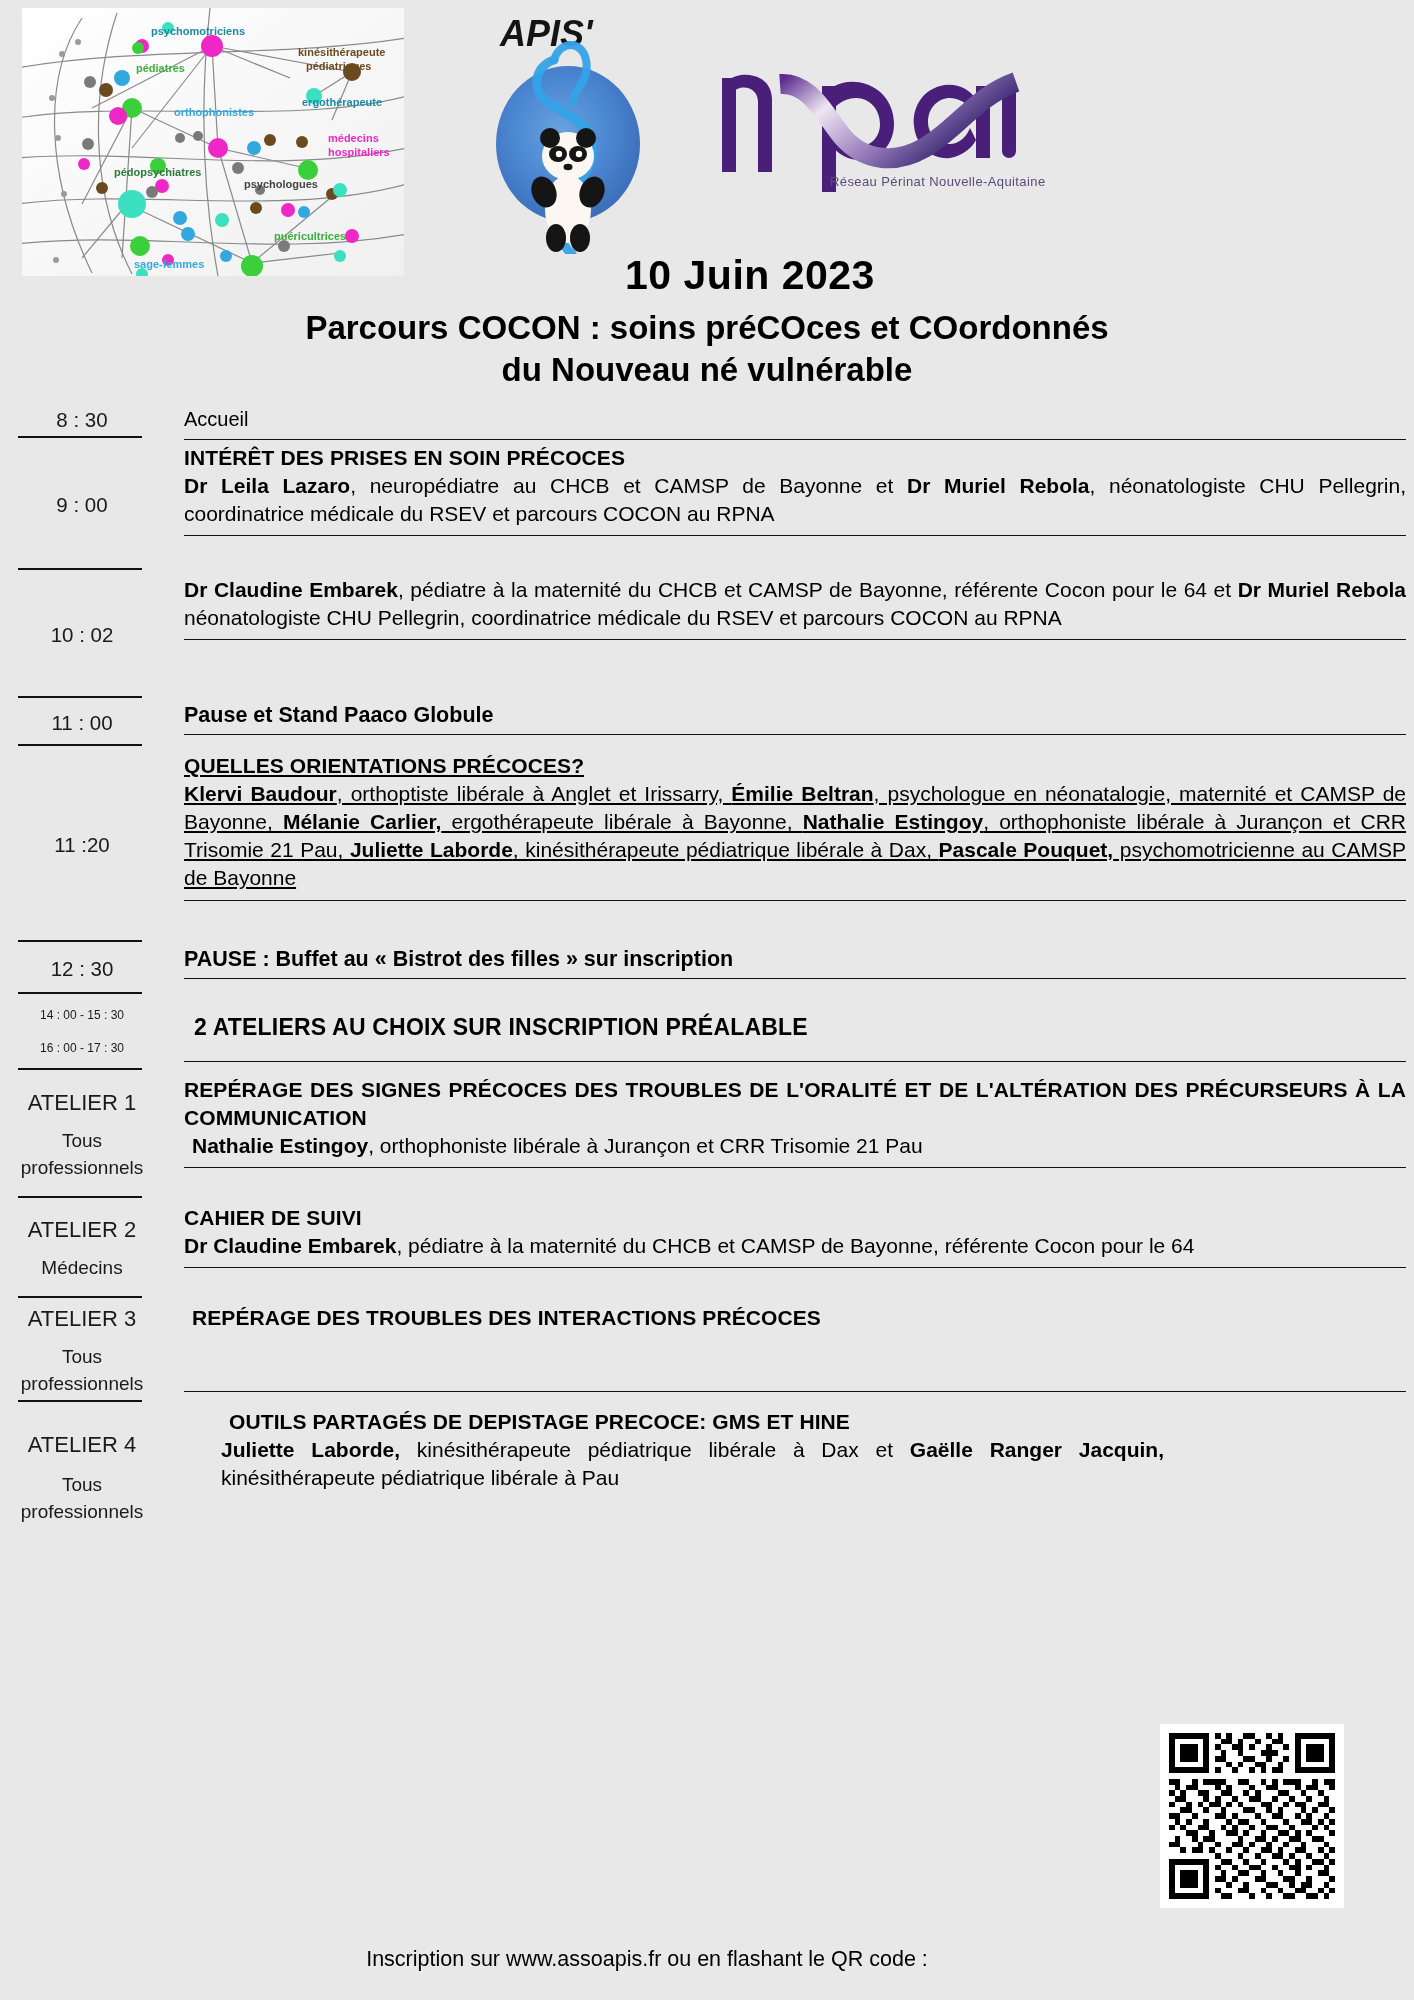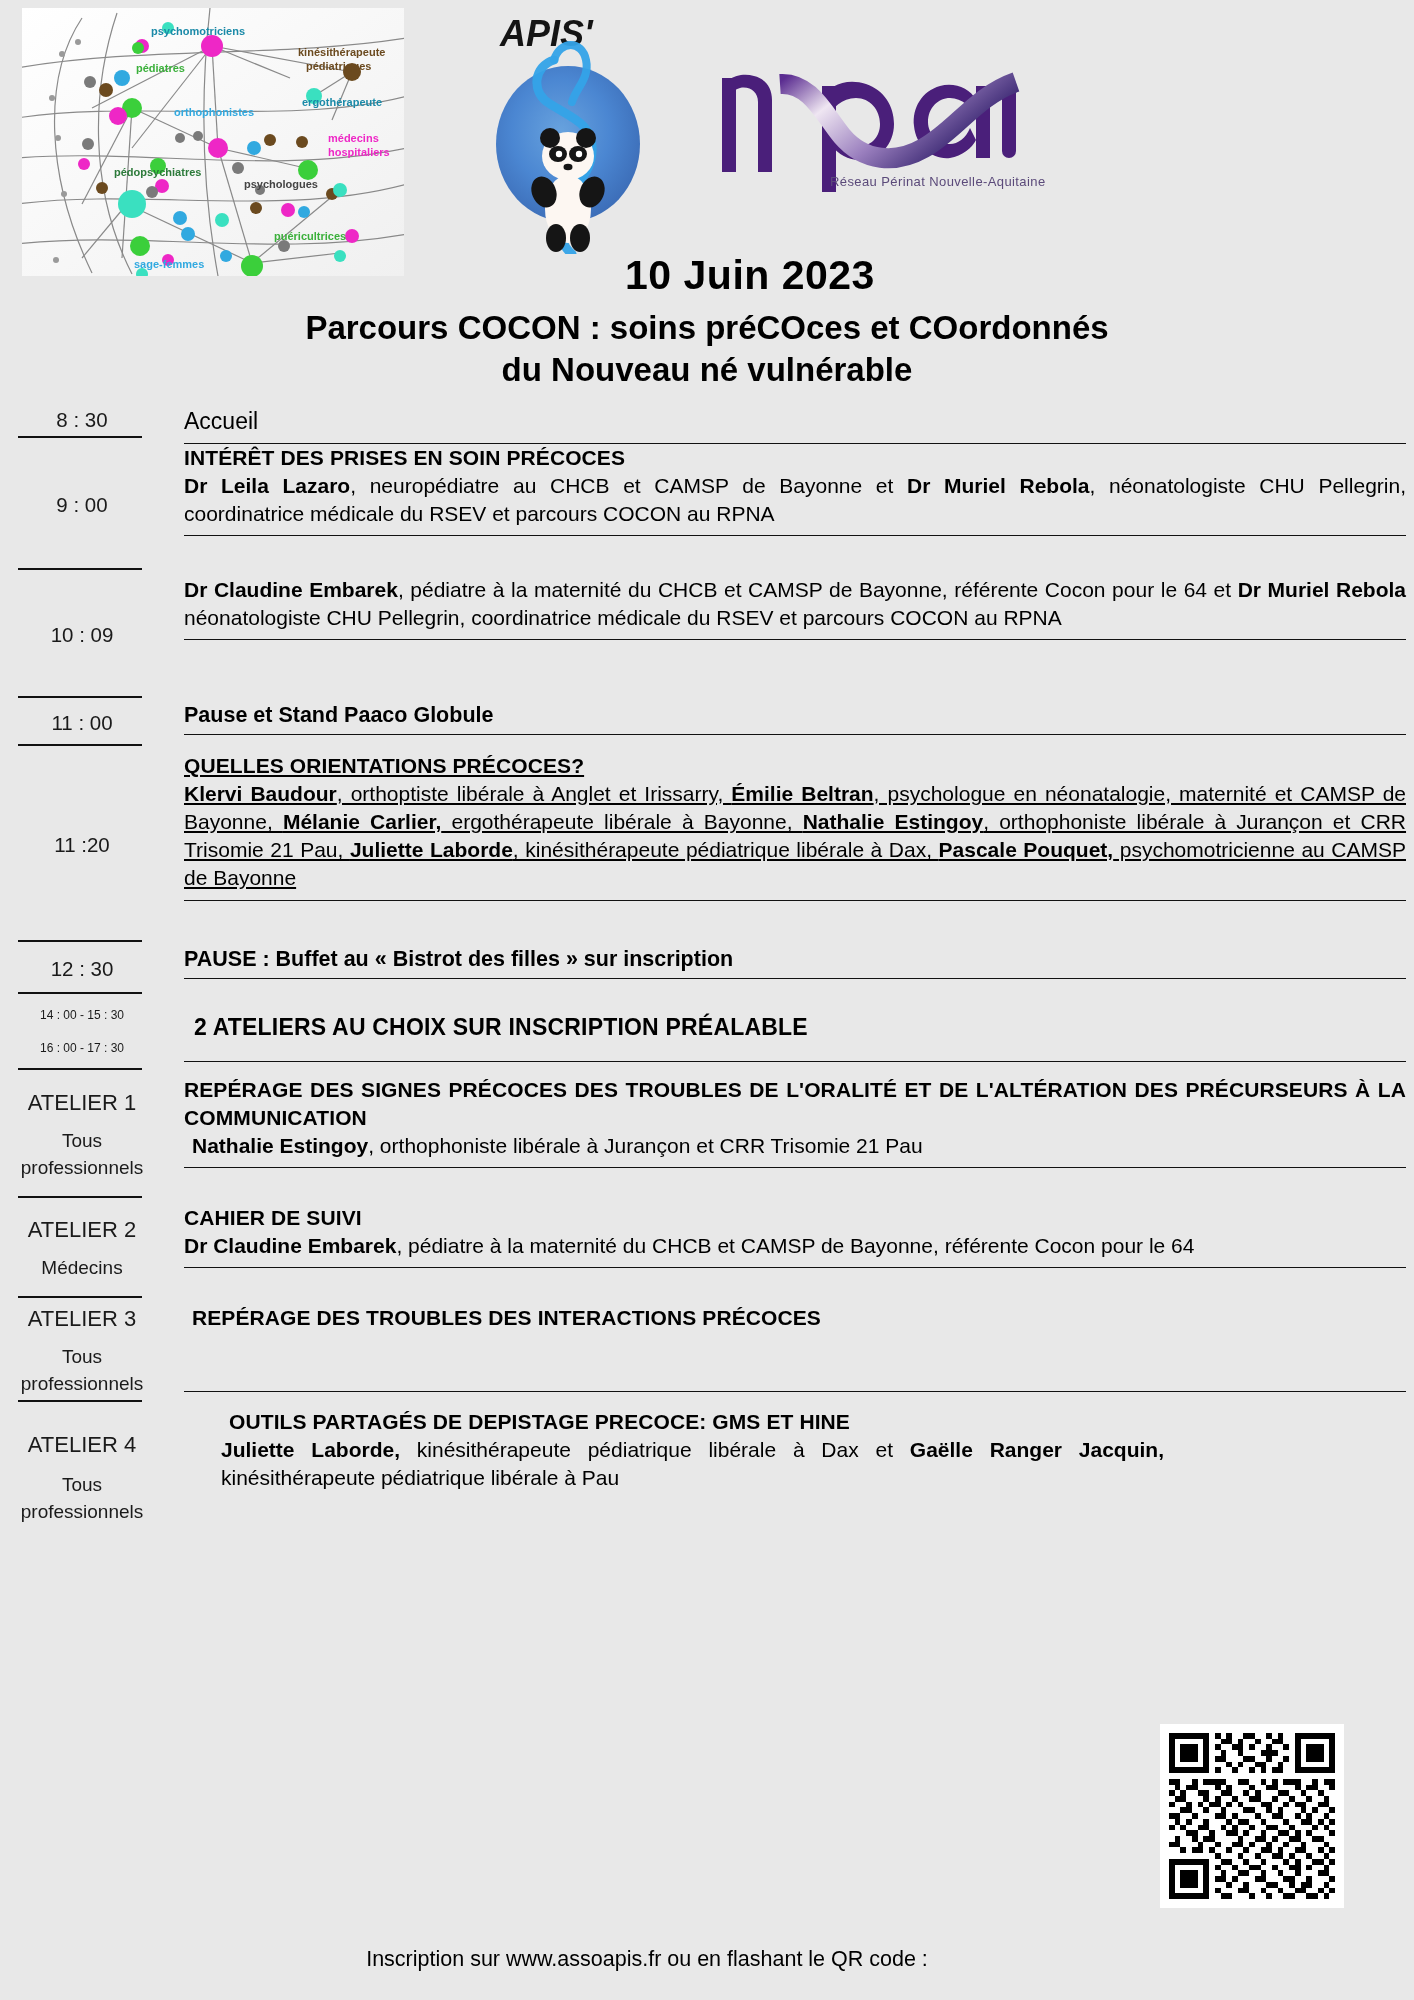--- a/index.html
+++ b/index.html
@@ -91,21 +91,21 @@
     line-height: 1.33;
   }
   .para {
     font-size: 21px;
     line-height: 1.34;
     text-align: justify;
     text-justify: inter-word;
   }
   .para b, .heading b { font-weight: bold; }
   .plain {
-    font-size: 23px;
+    font-size: 20px;
     line-height: 1.4;
   }
   .bold-line { font-size: 21.5px; font-weight: bold; }
 
   .indent { padding-left: 8px; }
 
   .cell { padding: 6px 0 7px 0; }
   .cell.tight { padding: 5px 0 6px 0; }
 
   .big-center {
@@ -329,21 +329,21 @@
         <div class="cell">
           <div class="heading">INTÉRÊT DES PRISES EN SOIN PRÉCOCES</div>
           <div class="para"><b>Dr Leila Lazaro</b><span>, neuropédiatre au CHCB et CAMSP de Bayonne et </span><b>Dr Muriel Rebola</b><span>, néonatologiste CHU Pellegrin, coordinatrice médicale du RSEV et parcours COCON au RPNA</span></div>
         </div>
         <div class="rule-body"></div>
       </div>
     </div>
 
     <div class="row">
       <div class="col-time" style="height:128px;">
-        <div class="tval">10 : 09</div>
+        <div class="tval">10 : 02</div>
         <div class="rule-time"></div>
       </div>
       <div class="col-body" style="height:128px;">
         <div class="cell">
           <div class="para"><b>Dr Claudine Embarek</b><span>, pédiatre à la maternité du CHCB et CAMSP de Bayonne, référente Cocon pour le 64 et </span><b>Dr Muriel Rebola</b><span> néonatologiste CHU Pellegrin, coordinatrice médicale du RSEV et parcours COCON au RPNA</span></div>
         </div>
         <div class="rule-body"></div>
       </div>
     </div>
 

